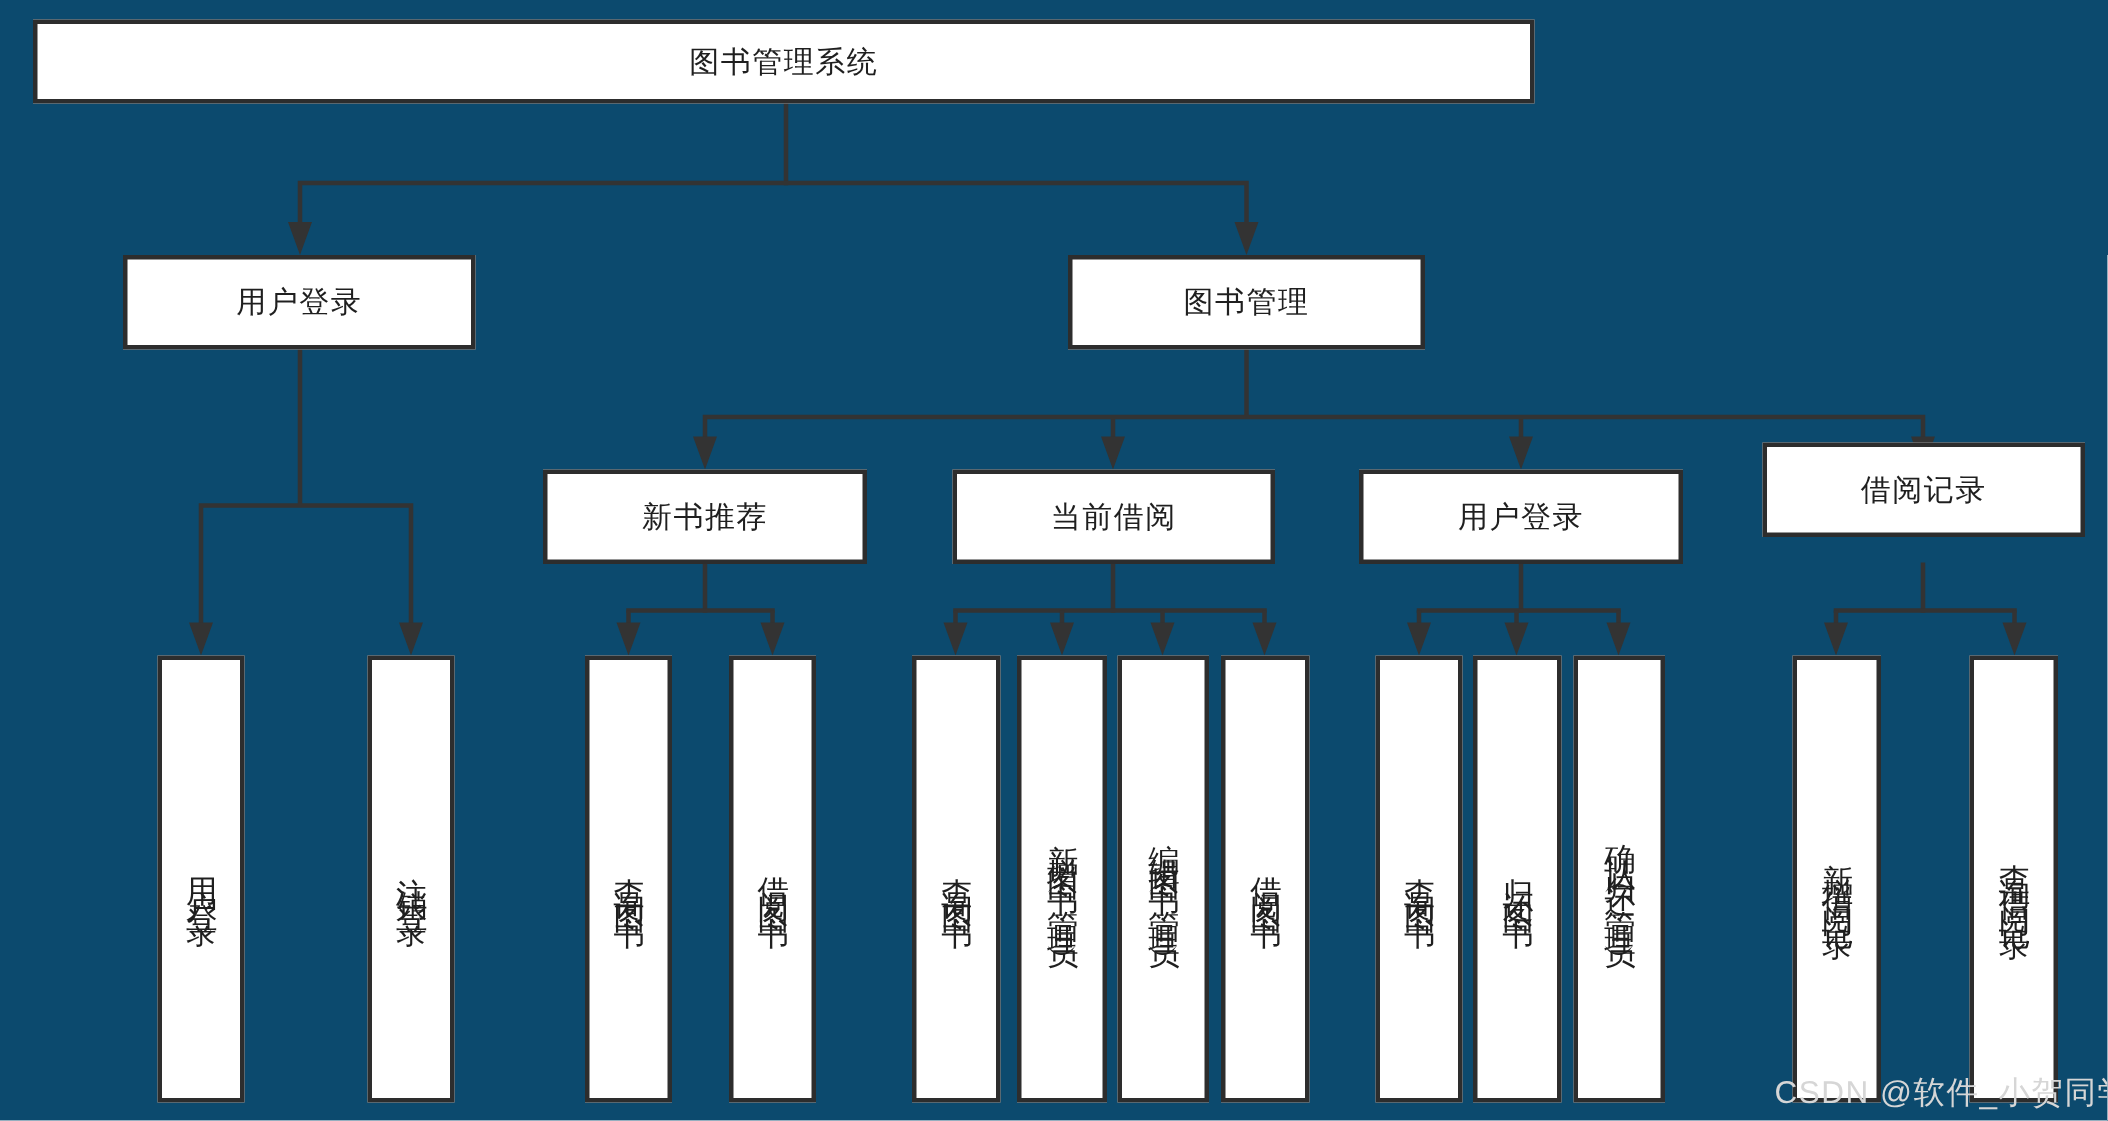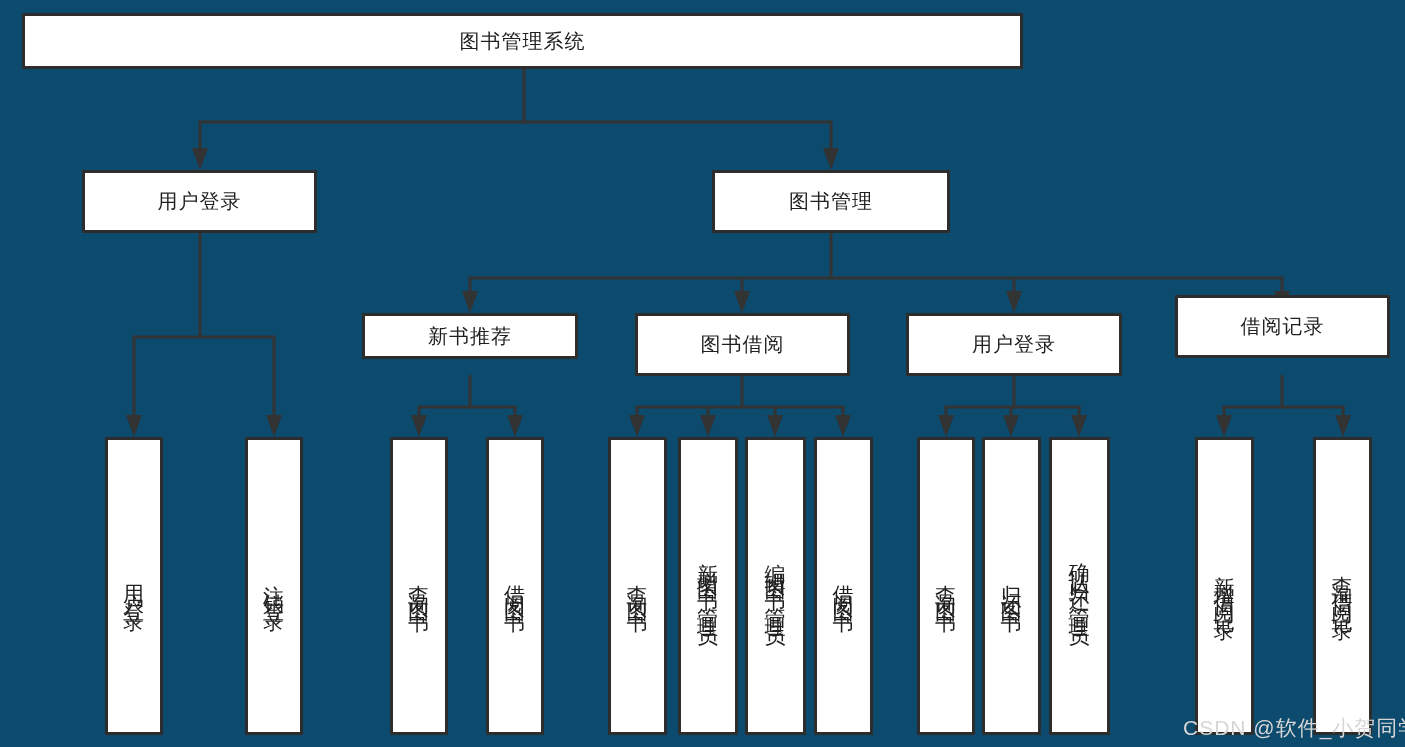--- a/index.html
+++ b/index.html
@@ -83,25 +83,25 @@
     <span>图书管理系统</span>
   </div>
 
   <div class="hbox" style="left:82px;top:170px;width:235px;height:63px;">
     <span>用户登录</span>
   </div>
   <div class="hbox" style="left:712px;top:170px;width:238px;height:63px;">
     <span>图书管理</span>
   </div>
 
-  <div class="hbox" style="left:362px;top:313px;width:216px;height:46px;">
+  <div class="hbox" style="left:362px;top:313px;width:216px;height:63px;">
     <span>新书推荐</span>
   </div>
   <div class="hbox" style="left:635px;top:313px;width:215px;height:63px;">
-    <span>图书借阅</span>
+    <span>当前借阅</span>
   </div>
   <div class="hbox" style="left:906px;top:313px;width:216px;height:63px;">
     <span>用户登录</span>
   </div>
   <div class="hbox" style="left:1175px;top:295px;width:215px;height:63px;">
     <span>借阅记录</span>
   </div>
 
   <div class="vbox" style="left:105px;width:58px;">
     <span class="vtext">用户登录</span>

